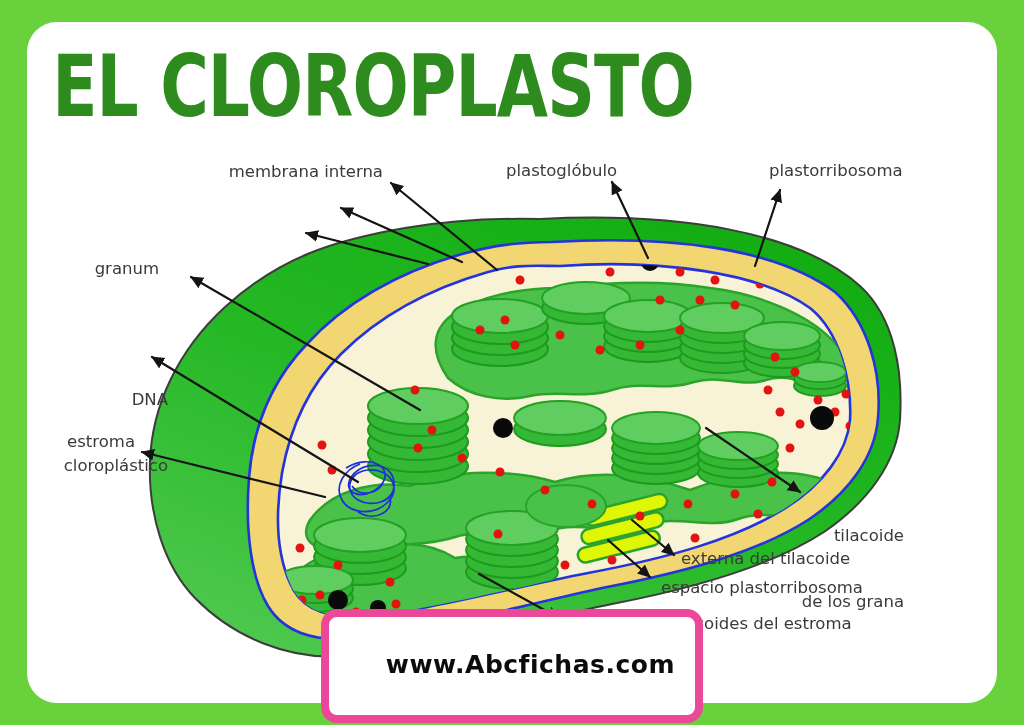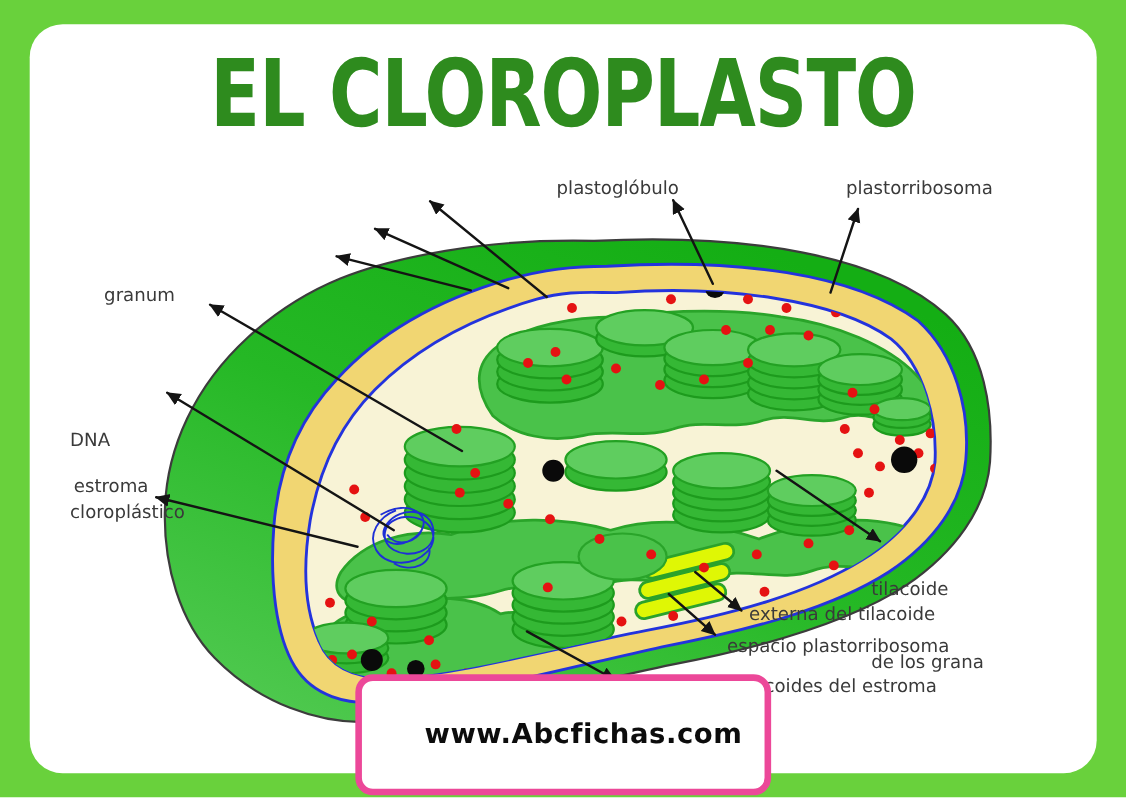--- a/index.html
+++ b/index.html
@@ -7,35 +7,35 @@
     position:relative;width:1024px;height:725px;overflow:hidden;
     background:#69d13c;
     font-family:"DejaVu Sans", sans-serif;
   }
   .panel{
     position:absolute;left:27px;right:27px;top:22px;bottom:22px;
     background:#ffffff;border-radius:30px;
   }
   #diagram-svg{position:absolute;left:0;top:0;z-index:1;}
   .title-wrap{
-    position:absolute;top:42px;left:0;width:1024px;text-align:center;z-index:2;
+    position:absolute;top:42px;left:0;width:1024px;text-align:left;z-index:2;
   }
   .title-wrap span{
     display:inline-block;font-size:77px;font-weight:bold;color:#2e8b1e;
     letter-spacing:-1px;transform:scale(0.86,1.1);transform-origin:center;
     font-family:"DejaVu Sans", sans-serif;white-space:pre;
   }
   .lbl{
     position:absolute;z-index:2;font-size:16.5px;line-height:1.35;
     color:#3a3a3a;white-space:pre;
   }
-  .lbl.center{text-align:left;}
+  .lbl.center{text-align:right;}
   .footer-badge{
     position:absolute;left:50%;bottom:2px;transform:translateX(-50%);
-    z-index:3;background:#ffffff;border:6px solid #ec4899;border-radius:16px;
+    z-index:3;background:#ffffff;border:8px solid #ec4899;border-radius:16px;
     padding:4px 20px 7px 20px;font-size:25px;font-weight:bold;color:#0c0c0c;
     letter-spacing:0.5px;white-space:pre;
   }
 </style>
 </head>
 <body>
 
 <div id="canvas">
   <div class="panel"></div>
 
@@ -310,20 +310,21 @@
       <line x1="632" y1="520" x2="674" y2="555" marker-end="url(#ah)"></line>
       <line x1="608" y1="540" x2="650" y2="577" marker-end="url(#ah)"></line>
       <line x1="479" y1="574" x2="559" y2="618" marker-end="url(#ah)"></line>
     </g>
   </svg>
 
   <div class="title-wrap">
     <span>EL CLOROPLASTO</span>
   </div>
 
+  <div class="lbl" style="right:641px;top:161px">membrana interna</div>
   <div class="lbl" style="right:865px;top:258px">granum</div>
   <div class="lbl center" style="right:856px;top:344px">
     <div>DNA</div>
     <div>cloroplástico</div>
   </div>
   <div class="lbl" style="right:889px;top:431px">estroma</div>
   <div class="lbl" style="left:506px;top:160px">plastoglóbulo</div>
   <div class="lbl" style="left:769px;top:160px">plastorribosoma</div>
   <div class="lbl center" style="left:792px;top:480px;width:112px">
     <div>tilacoide</div>

